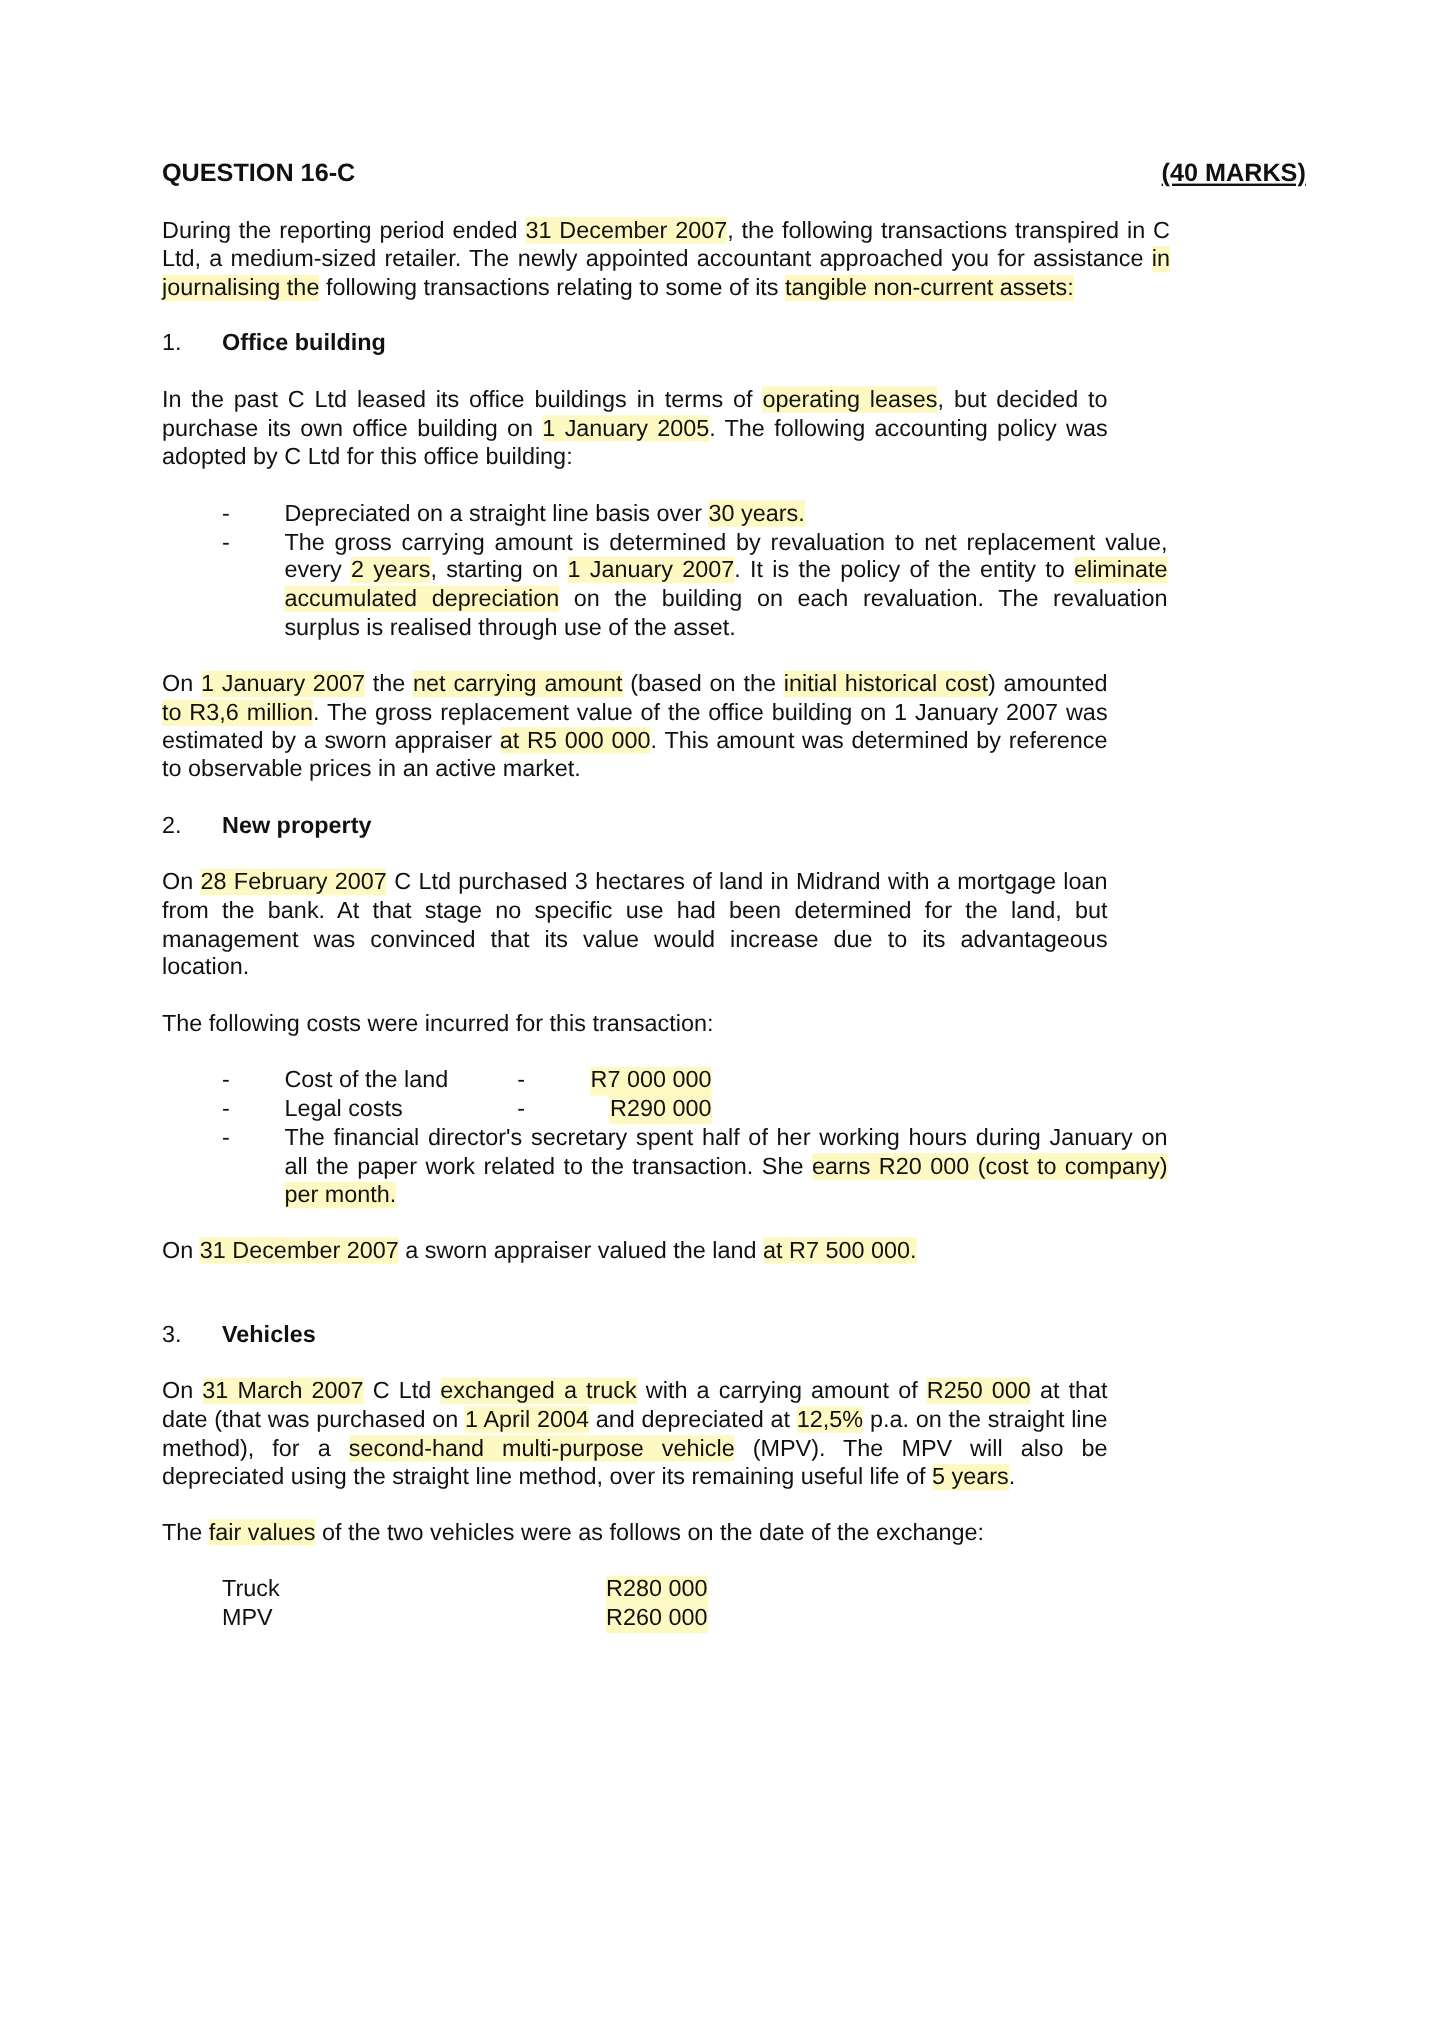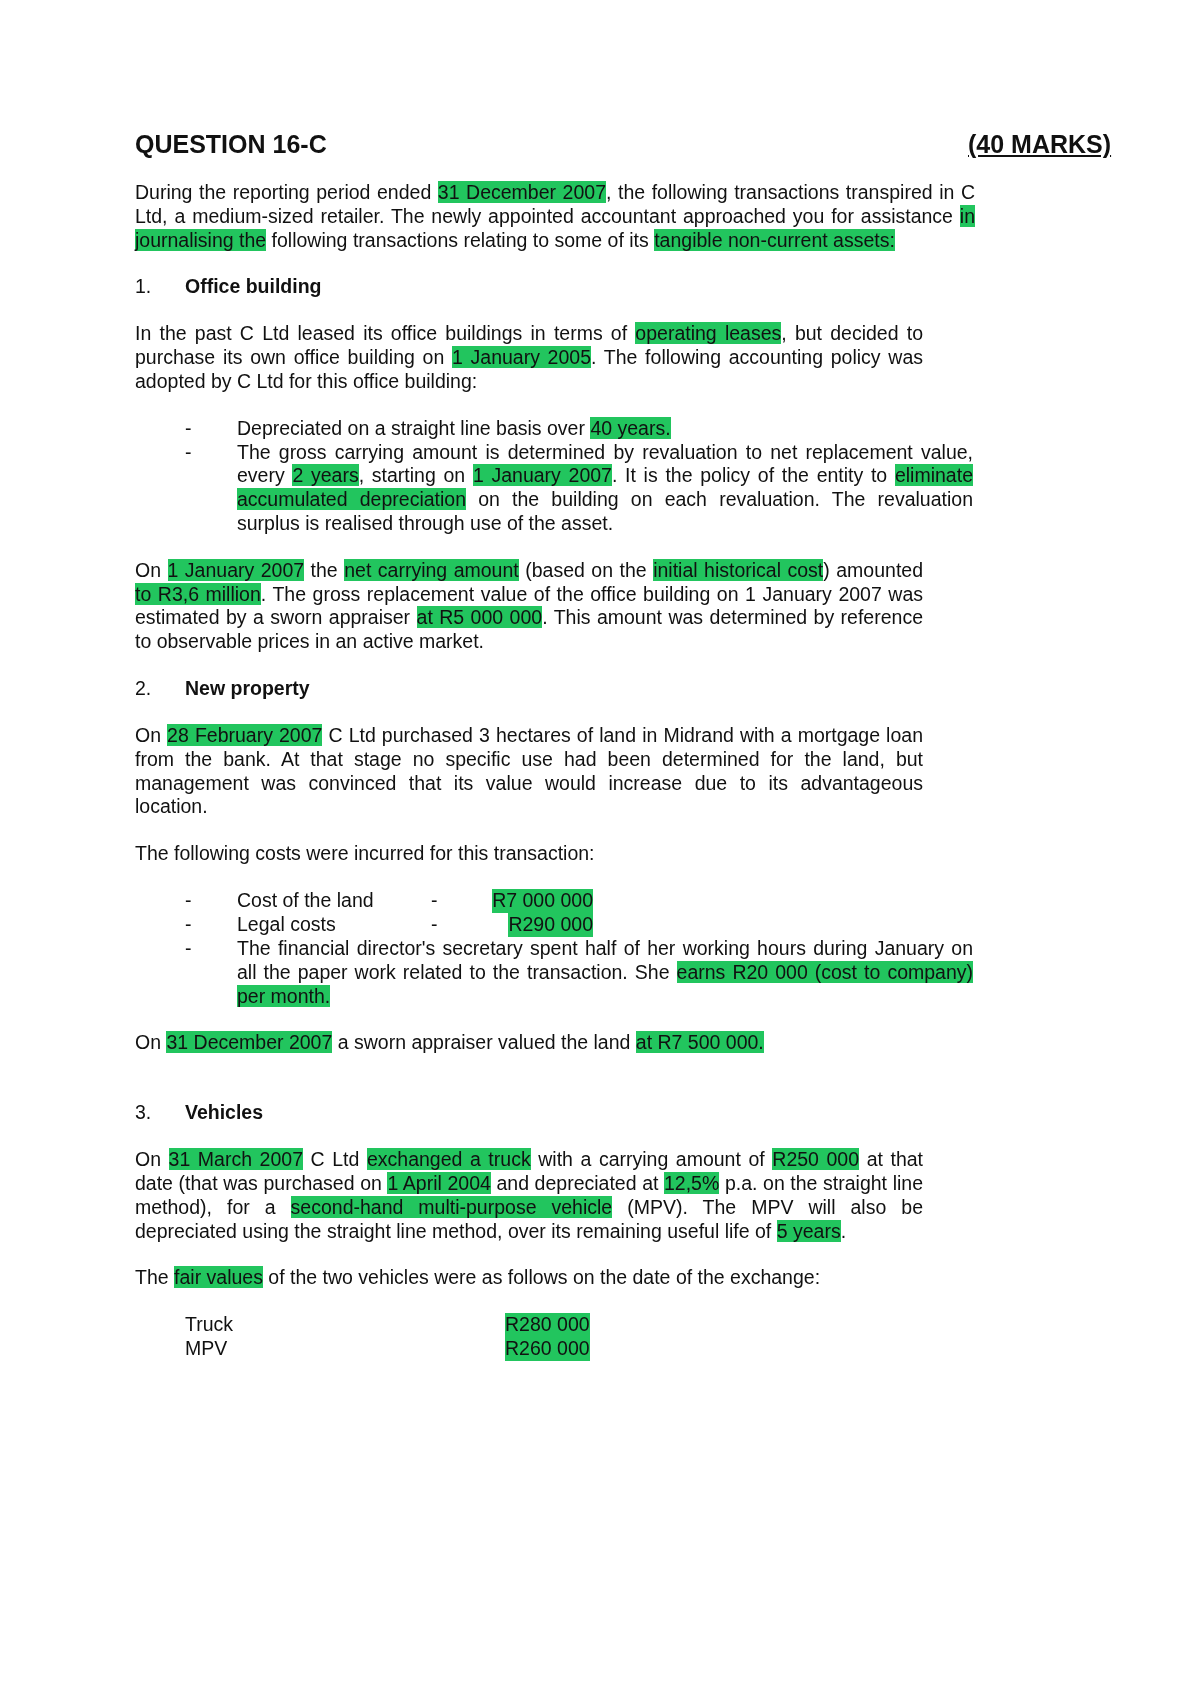--- a/index.html
+++ b/index.html
@@ -1,23 +1,23 @@
 <!DOCTYPE html>
 <html><head>
 <meta charset="utf-8">
 <style>
   html, body { margin: 0; padding: 0; background: #ffffff; }
   body { width: 1200px; height: 1696px; position: relative; overflow: hidden;
          font-family: "Liberation Sans", sans-serif; color: #111; font-size: 19.5px; line-height: 23.8px; }
   .page { position: absolute; left: 135px; top: 133px; width: 840px; }
-  .title-row { position: relative; height: 26px; font-weight: bold; font-size: 25px; }
+  .title-row { position: relative; height: 26px; font-weight: bold; font-size: 21px; }
   .title-row .marks { position: absolute; left: 833px; top: 0; white-space: nowrap; text-decoration: underline; }
   p { margin: 0; text-align: justify; }
   .intro { margin-top: 22px; }
-  .hl { background: #22c55e; }
+  .hl { background: #fef9c3; }
   .sec { position: relative; margin-top: 23px; height: 24px; font-weight: bold; }
   .sec .num { position: absolute; left: 0; font-weight: normal; }
   .sec .lbl { position: absolute; left: 50px; }
   .body { width: 788px; }
   .gap { height: 23px; }
   .bullets { margin-left: 50px; width: 788px; }
   .bullet { position: relative; padding-left: 52px; text-align: justify; }
   .bullet .dash { position: absolute; left: 0; top: 0; }
   .cost-row { position: relative; height: 24px; }
   .cost-row .dash { position: absolute; left: 0; }
@@ -42,21 +42,21 @@
   <p class="intro"><span>During the reporting period ended </span><span class="hl">31 December 2007</span><span>, the following transactions transpired in C Ltd, a medium-sized retailer.  The newly appointed accountant approached you for assistance </span><span class="hl">in journalising the</span><span> following transactions relating to some of its </span><span class="hl">tangible non-current assets:</span></p>
 
   <div class="sec">
     <span class="num">1.</span>
     <span class="lbl">Office building</span>
   </div>
   <div class="gap"></div>
   <p class="body"><span>In the past C Ltd leased its office buildings in terms of </span><span class="hl">operating leases</span><span>, but decided to purchase its own office building on </span><span class="hl">1 January 2005</span><span>.  The following accounting policy was adopted by C Ltd for this office building:</span></p>
   <div class="gap"></div>
   <div class="bullets">
-    <div class="bullet"><span class="dash">-</span><span>Depreciated on a straight line basis over </span><span class="hl">40 years.</span></div>
+    <div class="bullet"><span class="dash">-</span><span>Depreciated on a straight line basis over </span><span class="hl">30 years.</span></div>
     <div class="bullet"><span class="dash">-</span><span>The gross carrying amount is determined by revaluation to net replacement value, every </span><span class="hl">2 years</span><span>, starting on </span><span class="hl">1 January 2007</span><span>.  It is the policy of the entity to </span><span class="hl">eliminate accumulated depreciation</span><span> on the building on each revaluation.  The revaluation surplus is realised through use of the asset.</span></div>
   </div>
   <div class="gap"></div>
   <p class="body"><span>On </span><span class="hl">1 January 2007</span><span> the </span><span class="hl">net carrying amount</span><span> (based on the </span><span class="hl">initial historical cost</span><span>) amounted </span><span class="hl">to R3,6 million</span><span>.  The gross replacement value of the office building on 1 January 2007 was estimated by a sworn appraiser </span><span class="hl">at R5 000 000</span><span>.  This amount was determined by reference to observable prices in an active market.</span></p>
 
   <div class="sec">
     <span class="num">2.</span>
     <span class="lbl">New property</span>
   </div>
   <div class="gap"></div>

